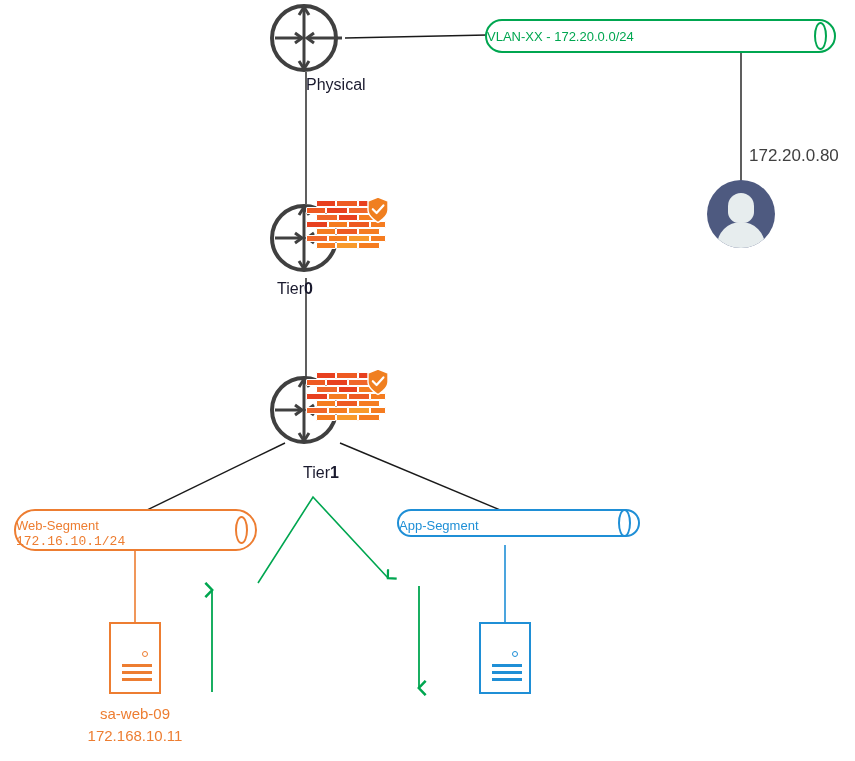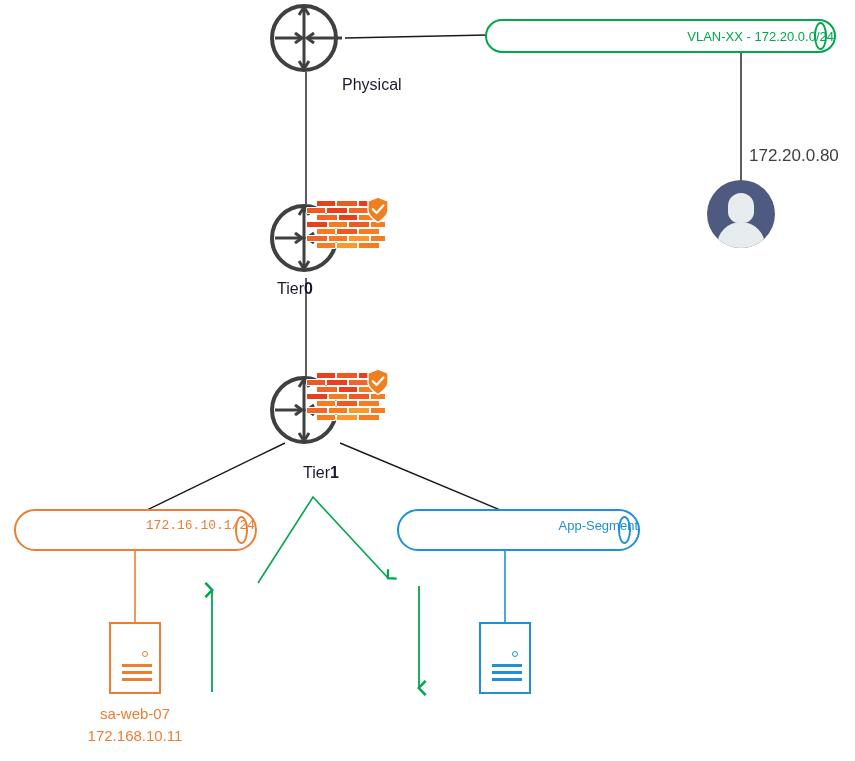--- a/index.html
+++ b/index.html
@@ -82,21 +82,21 @@
     height: 28px;
   }
 
   
   .segment {
     position: absolute;
     box-sizing: border-box;
     border-radius: 24px;
     border: 2px solid #000;
     background: #ffffff;
-    text-align: right;
+    text-align: left;
     font-size: 13px;
     line-height: 16px;
     padding-top: 7px;
   }
   .segment .cap {
     position: absolute;
     right: 7px;
     top: 50%;
     transform: translateY(-50%);
     width: 13px;
@@ -223,21 +223,21 @@
     <svg width="76" height="76" viewBox="0 0 76 76" style="position:absolute;left:0;top:0;">
       <line x1="34" y1="4" x2="34" y2="64" stroke="#404040" stroke-width="3"></line>
       <path d="M29,11 L34,3 L39,11" fill="none" stroke="#404040" stroke-width="3"></path>
       <path d="M29,57 L34,65 L39,57" fill="none" stroke="#404040" stroke-width="3"></path>
       <line x1="5" y1="34" x2="31" y2="34" stroke="#404040" stroke-width="3"></line>
       <path d="M25,29 L32,34 L25,39" fill="none" stroke="#404040" stroke-width="3"></path>
       <line x1="38" y1="34" x2="72" y2="34" stroke="#404040" stroke-width="3"></line>
       <path d="M44,29 L37,34 L44,39" fill="none" stroke="#404040" stroke-width="3"></path>
     </svg>
   </div>
-  <div class="node-label" style="left:306px; top:76px;padding-left:36px;">
+  <div class="node-label" style="left:306px; top:76px;">
     <span>Physical</span><b></b>
   </div>
 
   <div class="router" style="left:270px; top:204px;">
     <div class="ring"></div>
     <svg width="76" height="76" viewBox="0 0 76 76" style="position:absolute;left:0;top:0;">
       <line x1="34" y1="4" x2="34" y2="64" stroke="#404040" stroke-width="3"></line>
       <path d="M29,11 L34,3 L39,11" fill="none" stroke="#404040" stroke-width="3"></path>
       <path d="M29,57 L34,65 L39,57" fill="none" stroke="#404040" stroke-width="3"></path>
       <line x1="5" y1="34" x2="31" y2="34" stroke="#404040" stroke-width="3"></line>
@@ -357,37 +357,38 @@
   <div class="node-label" style="left:303px; top:464px;">
     <span>Tier</span><b>1</b>
   </div>
 
   <div class="segment" style="left:485px; top:19px; width:351px; height:34px; border-color:#00a650; color:#00a650; padding-top:8px;">
     <span class="s-name">VLAN-XX -  172.20.0.0/24</span>
     <div class="cap" style="border-color:#00a650;"></div>
   </div>
 
   <div class="segment" style="left:14px; top:509px; width:243px; height:42px; border-color:#ed7d31; color:#ed7d31;">
+    <span class="s-name">Web-Segment</span>
     <span class="s-cidr">172.16.10.1/24</span>
     <div class="cap" style="border-color:#ed7d31;"></div>
   </div>
 
-  <div class="segment" style="left:397px; top:509px; width:243px; height:42px; border-color:#1f8fd6; color:#1f8fd6;">
+  <div class="segment" style="left:397px; top:509px; width:243px; height:28px; border-color:#1f8fd6; color:#1f8fd6;">
     <span class="s-name">App-Segment</span>
     <div class="cap" style="border-color:#1f8fd6;"></div>
   </div>
 
   <div class="server" style="left:109px; top:622px; border-color:#ed7d31;">
     <div class="dot" style="border-color:#ed7d31;"></div>
     <div class="bar" style="top:40px;background:#ed7d31;"></div>
     <div class="bar" style="top:47px;background:#ed7d31;"></div>
     <div class="bar" style="top:54px;background:#ed7d31;"></div>
   </div>
   <div class="host-label" style="left:35px; top:703px; width:200px; color:#ed7d31;">
-    <span>sa-web-07</span>
+    <span>sa-web-09</span>
     <span>172.168.10.11</span>
   </div>
 
   <div class="server" style="left:479px; top:622px; border-color:#1f8fd6;">
     <div class="dot" style="border-color:#1f8fd6;"></div>
     <div class="bar" style="top:40px;background:#1f8fd6;"></div>
     <div class="bar" style="top:47px;background:#1f8fd6;"></div>
     <div class="bar" style="top:54px;background:#1f8fd6;"></div>
   </div>
 

